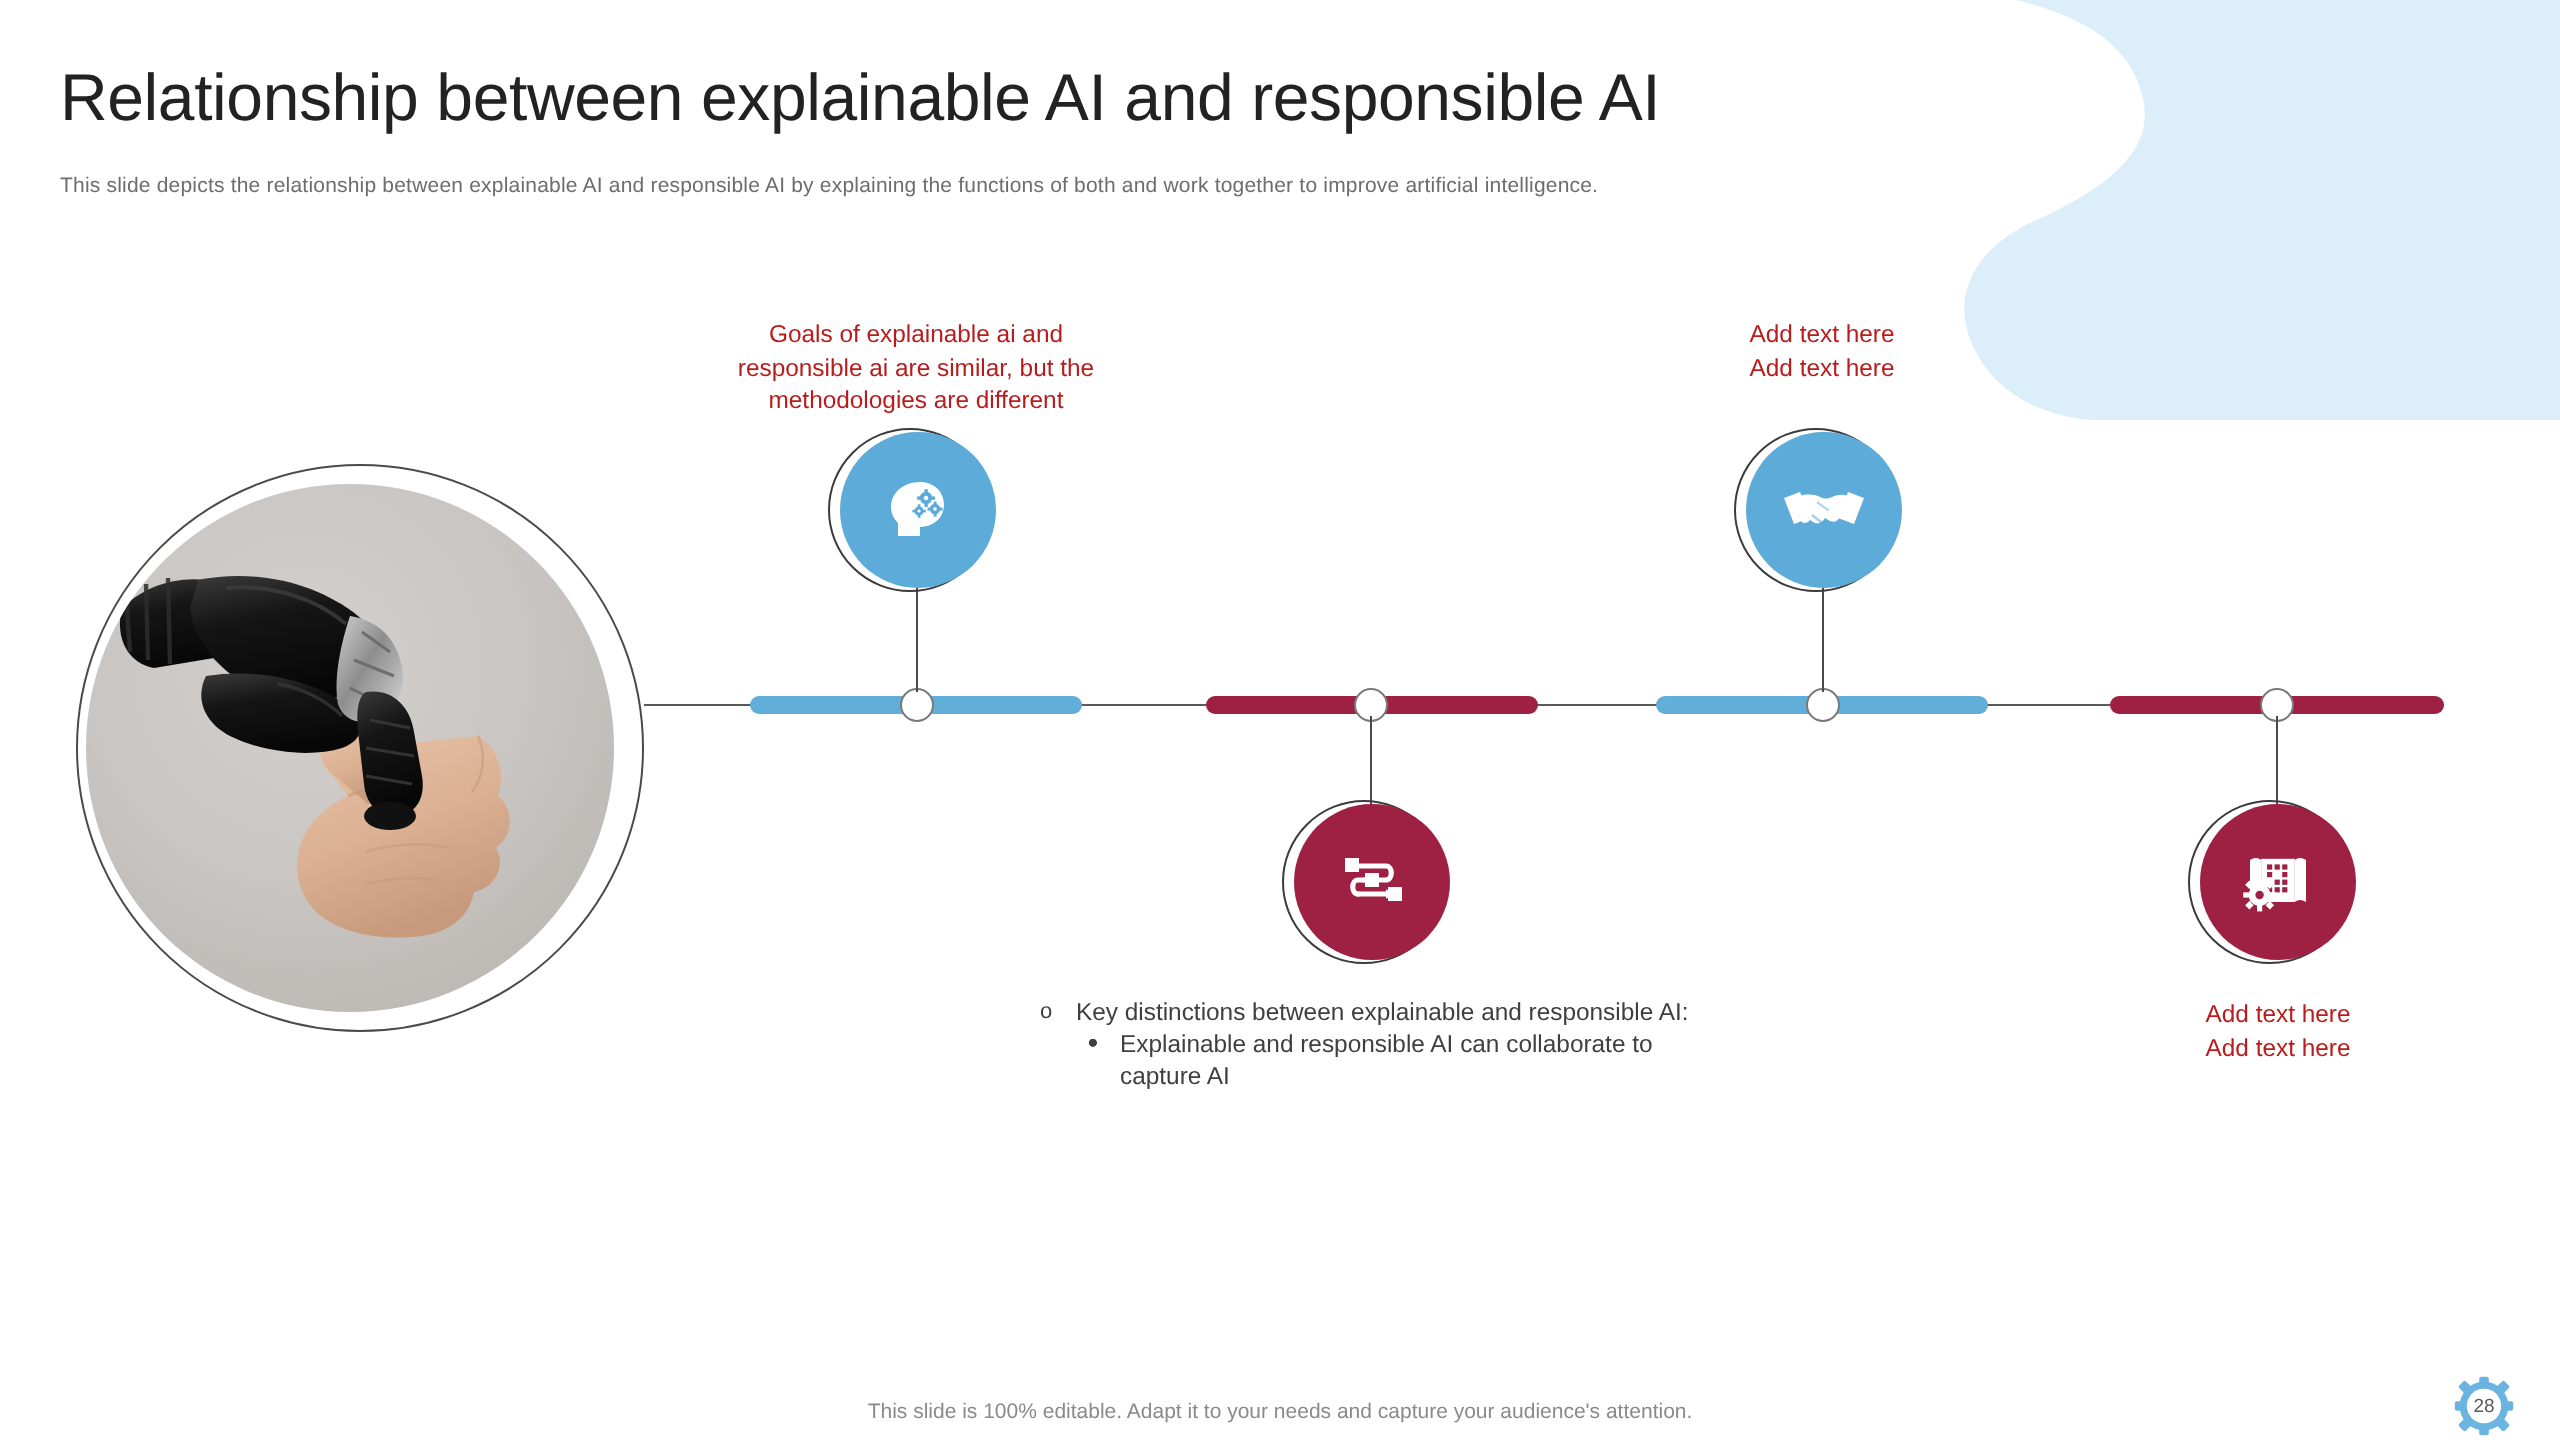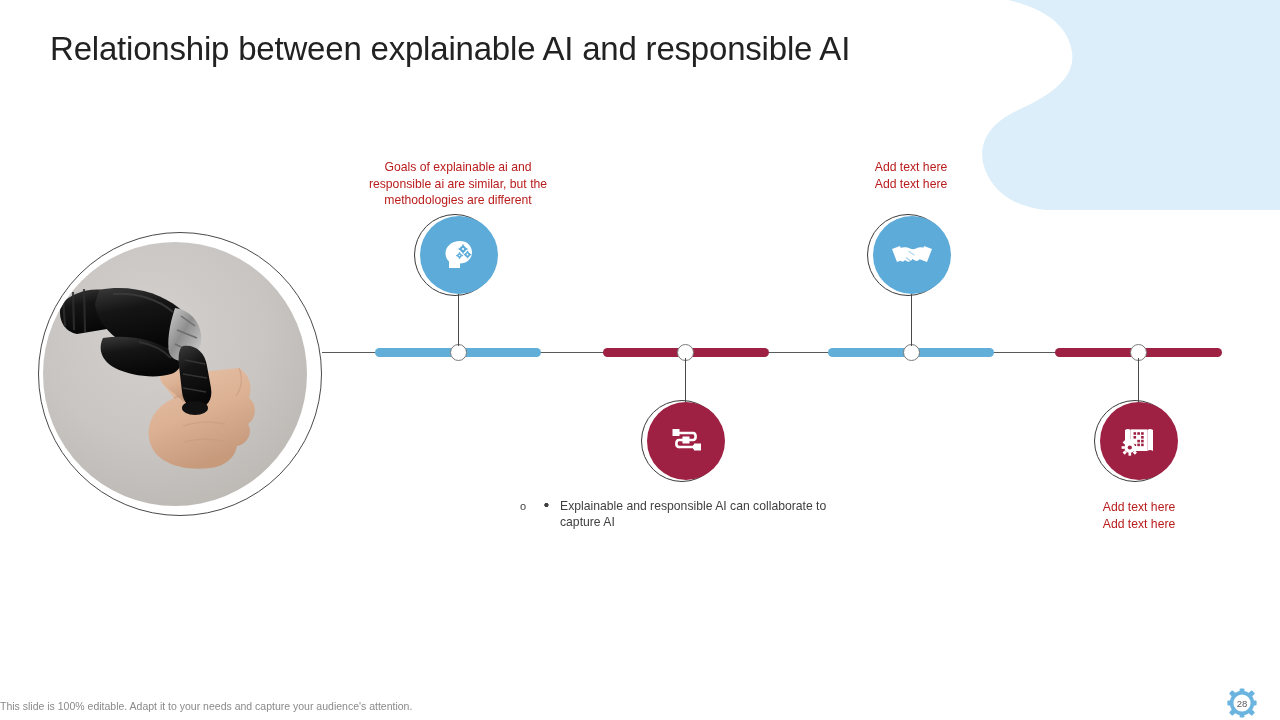--- a/index.html
+++ b/index.html
@@ -36,21 +36,20 @@
   .title {
     position: absolute;
     left: 30px;
     top: 28px;
     font-size: 33px;
     line-height: 42px;
     color: #222222;
     font-weight: normal;
     letter-spacing: -0.2px;
     white-space: nowrap;
-    margin-left: 20px;
   }
   .subtitle {
     position: absolute;
     left: 30px;
     top: 86px;
     font-size: 10.5px;
     line-height: 15px;
     color: #6d6d6d;
     white-space: nowrap;
     letter-spacing: 0.1px;
@@ -184,20 +183,21 @@
     font-size: 14px;
     line-height: 16.2px;
   }
 
   
   .footer {
     position: absolute;
     left: 0;
     top: 700px;
     width: 1280px;
+    text-align: center;
     font-size: 10.5px;
     color: #8a8a8a;
   }
   .page-badge {
     position: absolute;
     left: 1227px;
     top: 688px;
     width: 30px;
     height: 30px;
   }
@@ -217,20 +217,21 @@
 </head>
 <body>
 
 <div class="slide">
 
   <svg class="blob" viewBox="0 0 300 210">
     <path d="M300,0 L28,0 C70,10 88,28 92,52 C96,78 70,96 34,112 C6,126 -6,150 8,176 C18,196 40,208 66,210 L300,210 Z" fill="#dceefa"></path>
   </svg>
 
   <div class="title">Relationship between explainable AI and responsible AI</div>
+  <div class="subtitle">This slide depicts the relationship between explainable AI and responsible AI by explaining the functions of both and work together to improve artificial intelligence.</div>
 
   <div class="photo-wrap">
     <div class="photo-ring"></div>
     <div class="photo-inner">
       <svg class="photo-svg" width="264" height="264" viewBox="0 0 264 264">
         <defs>
           <linearGradient id="skin" x1="0" y1="0" x2="0.4" y2="1">
             <stop offset="0%" stop-color="#e8c4a8"></stop>
             <stop offset="55%" stop-color="#dcb194"></stop>
             <stop offset="100%" stop-color="#c79a7c"></stop>
@@ -395,20 +396,21 @@
   <div class="caption" style="left:352px; top:159px; width:212px;">Goals of explainable ai and responsible ai are similar, but the methodologies are different</div>
 
   <div class="caption" style="left:838px; top:159px; width:146px;">
     <div>Add text here</div>
     <div>Add text here</div>
   </div>
 
   <div class="bullets">
     <div class="b1">
       <span class="mark">o</span>
+      <span>Key distinctions between explainable and responsible AI:</span>
     </div>
     <ul class="b2-list">
       <li class="b2">
         <span class="mark">•</span>
       </li>
       <li class="b2">
         <span class="mark">•</span>
       </li>
       <li class="b2">
         <span class="mark">•</span>

